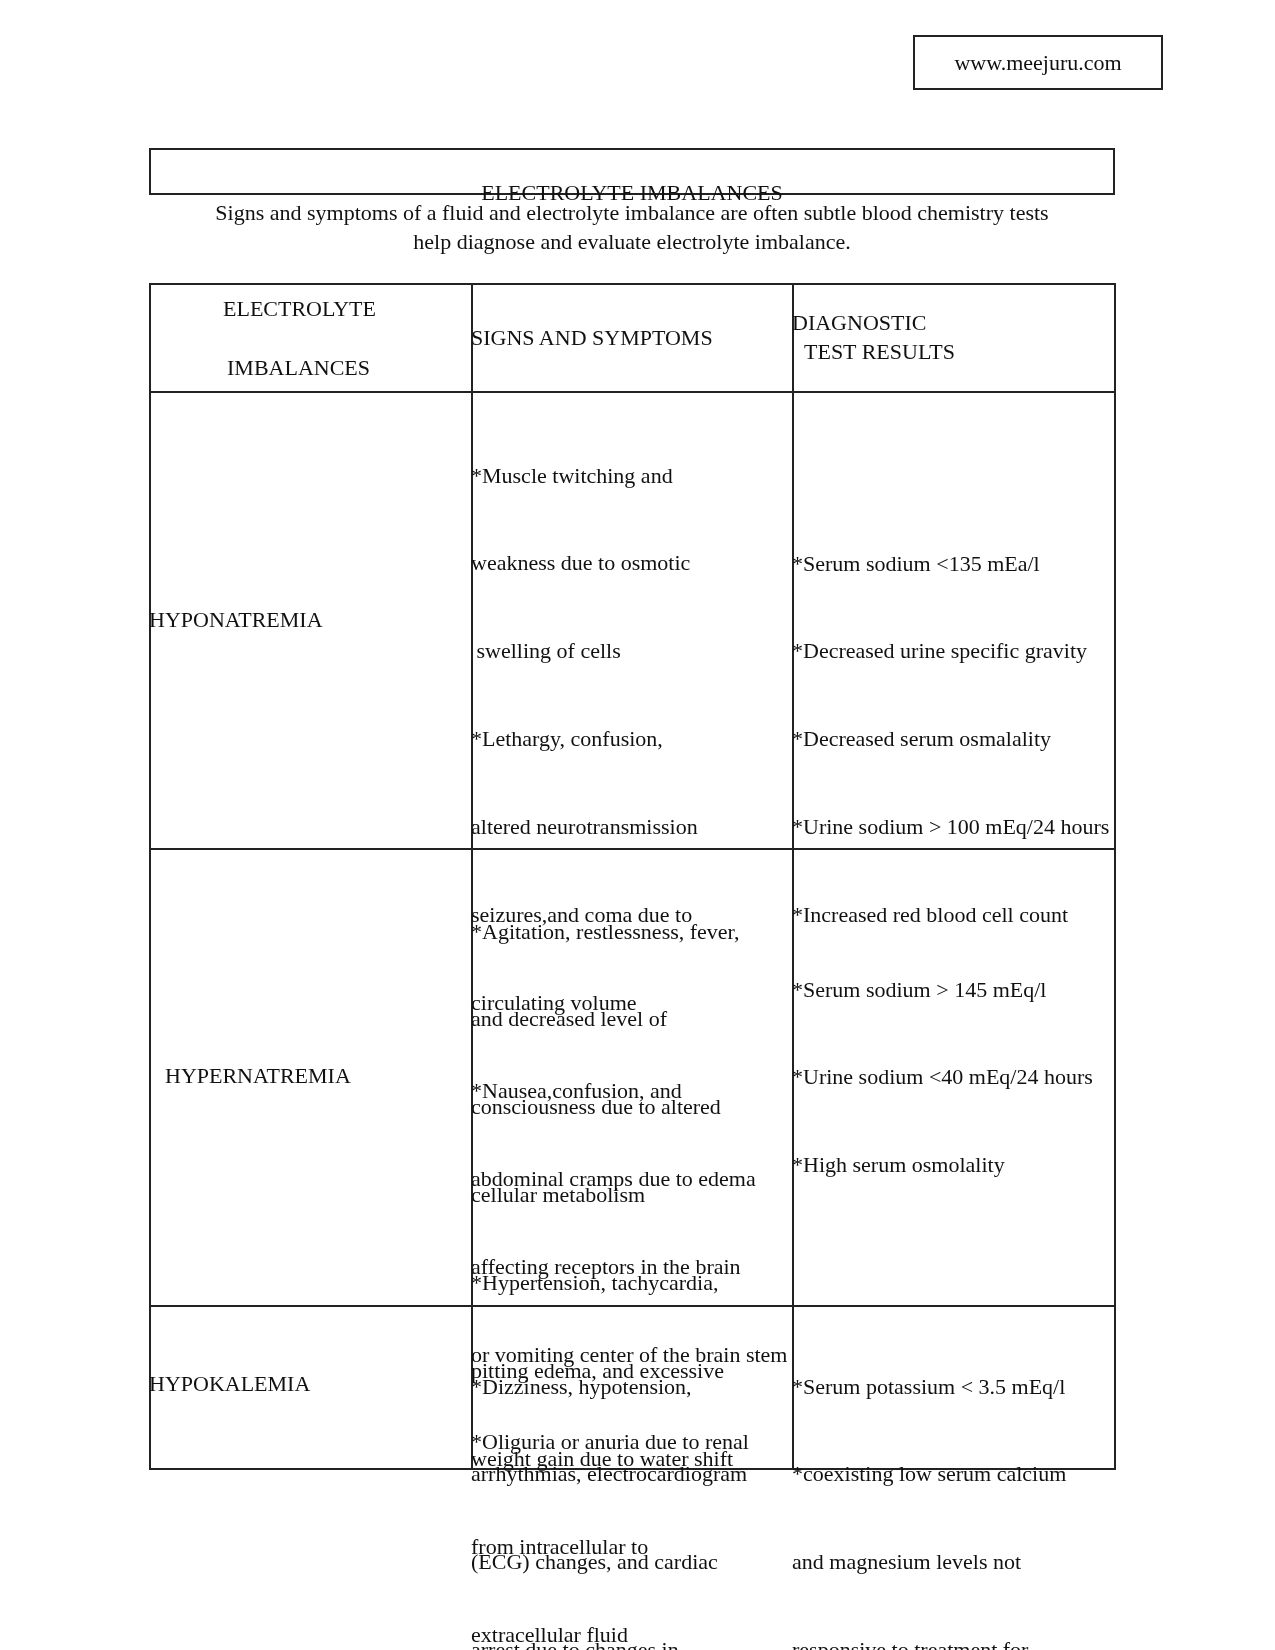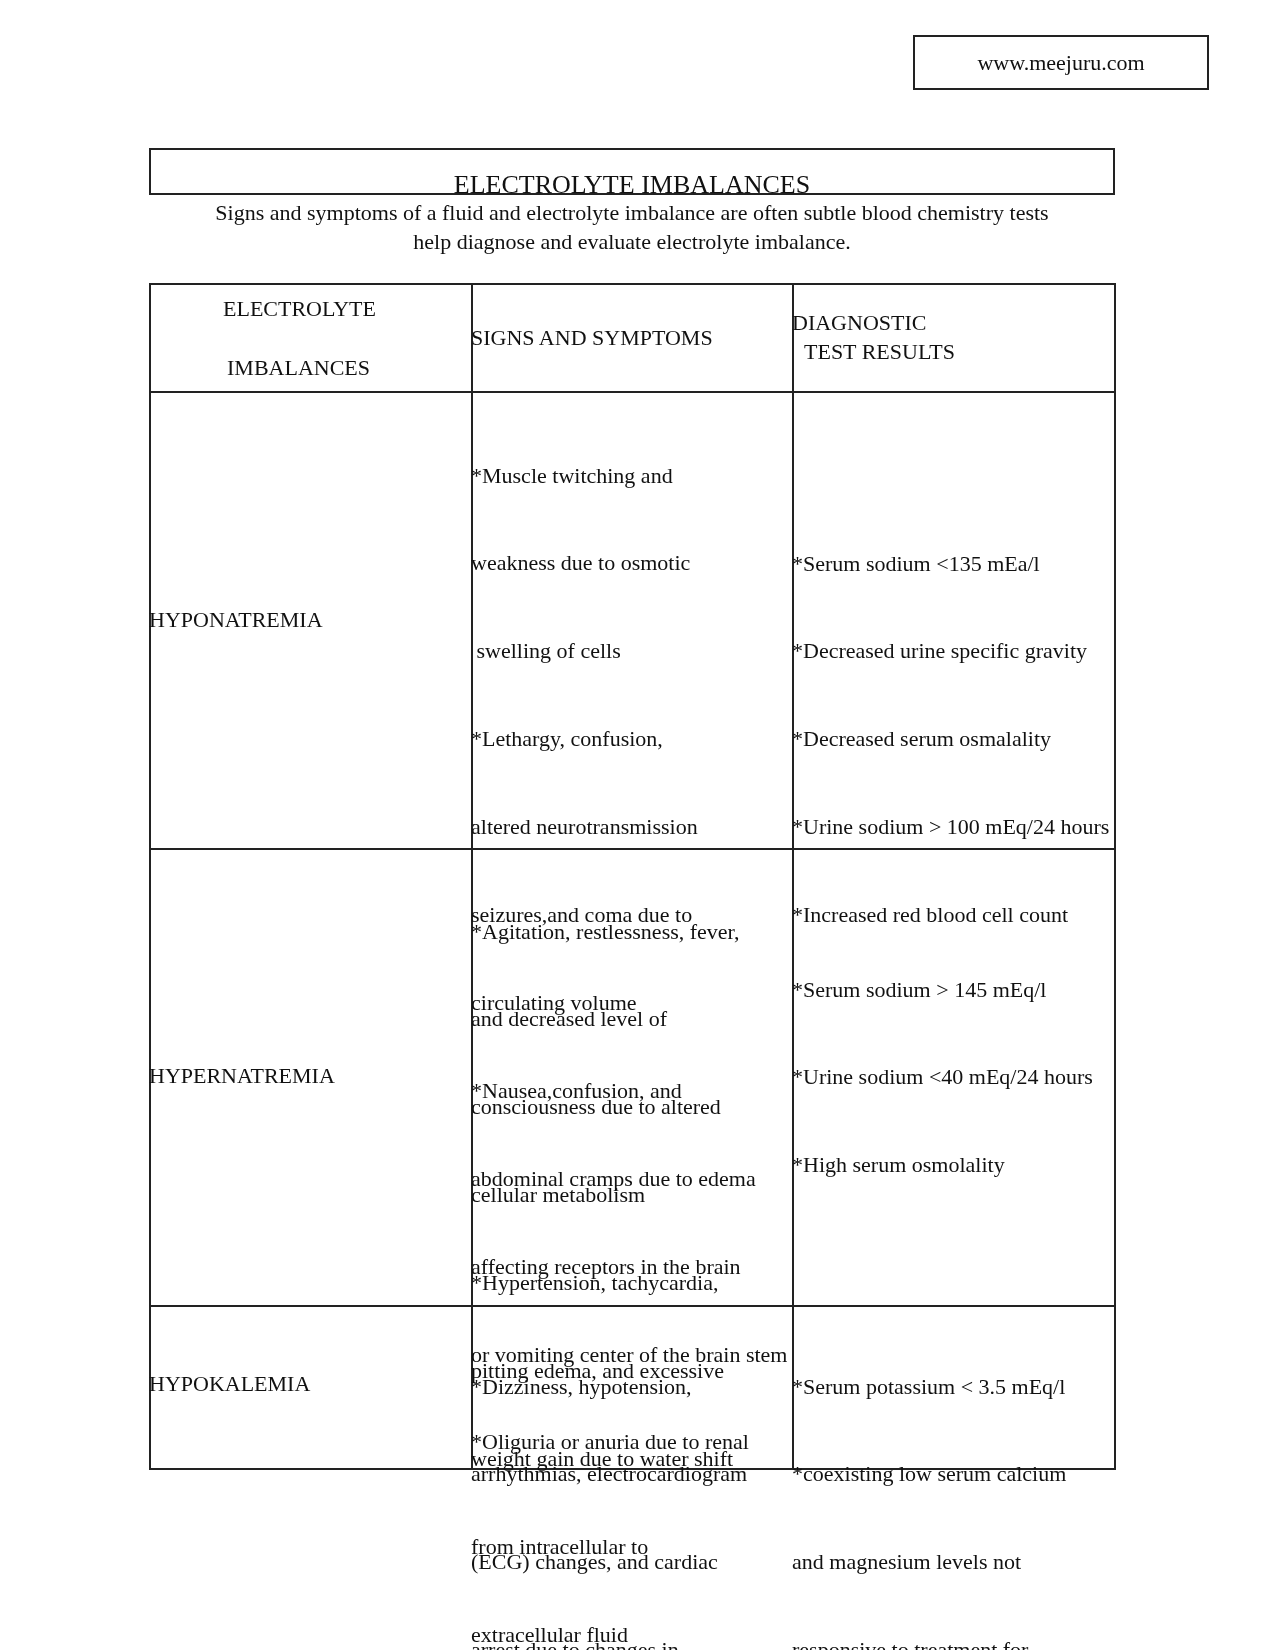--- a/index.html
+++ b/index.html
@@ -1,19 +1,19 @@
 <!DOCTYPE html>
 <html><head>
 <meta charset="utf-8">
 <style>
   html,body{margin:0;padding:0;background:#fff;}
   body{width:1275px;height:1650px;position:relative;overflow:hidden;font-family:"Liberation Serif","DejaVu Serif",serif;color:#111;}
   .abs{position:absolute;}
-  .url-box{left:913px;top:35px;width:296px;height:55px;border:2px solid #222;box-sizing:border-box;font-size:22px;display:flex;align-items:center;justify-content:center;}
-  .title-box{left:149px;top:148px;width:966px;height:47px;border:2px solid #222;box-sizing:border-box;font-size:26px;text-align:center;padding-top:20px;}
+  .url-box{left:913px;top:35px;width:250px;height:55px;border:2px solid #222;box-sizing:border-box;font-size:22px;display:flex;align-items:center;justify-content:center;}
+  .title-box{left:149px;top:148px;width:966px;height:47px;border:2px solid #222;box-sizing:border-box;font-size:22px;text-align:center;padding-top:30px;}
   .intro{left:149px;top:198px;width:966px;text-align:center;font-size:22px;line-height:29px;}
   .grid{left:149px;top:283px;width:967px;height:1187px;border:2px solid #222;box-sizing:border-box;}
   .vline{position:absolute;width:0;border-left:2px solid #222;}
   .hline{position:absolute;height:0;border-top:2px solid #222;}
   .cell-text{position:absolute;font-size:22px;line-height:29.3px;white-space:pre;}
   .lbl{position:absolute;font-size:22px;white-space:pre;}
 </style>
 </head>
 <body>
 
@@ -61,21 +61,21 @@
   
 </div>
 <div class="cell-text" style="left:792px;top:490px;">
   <div>*Serum sodium &lt;135 mEa/l</div>
   <div>*Decreased urine specific gravity</div>
   <div>*Decreased serum osmalality</div>
   <div>*Urine sodium &gt; 100 mEq/24 hours</div>
   <div>*Increased red blood cell count</div>
 </div>
 
-<div class="lbl" style="left:149px;top:1063px;">HYPERNATREMIA</div>
+<div class="lbl" style="left:149px;top:1063px;padding-left:16px;">HYPERNATREMIA</div>
 <div class="cell-text" style="left:471px;top:858px;">
   <div>*Agitation, restlessness, fever,</div>
   <div>and decreased level of</div>
   <div>consciousness due to altered</div>
   <div>cellular metabolism</div>
   <div>*Hypertension, tachycardia,</div>
   <div>pitting edema, and excessive</div>
   <div>weight gain due to water shift</div>
   <div>from intracellular to</div>
   <div>extracellular fluid</div>

